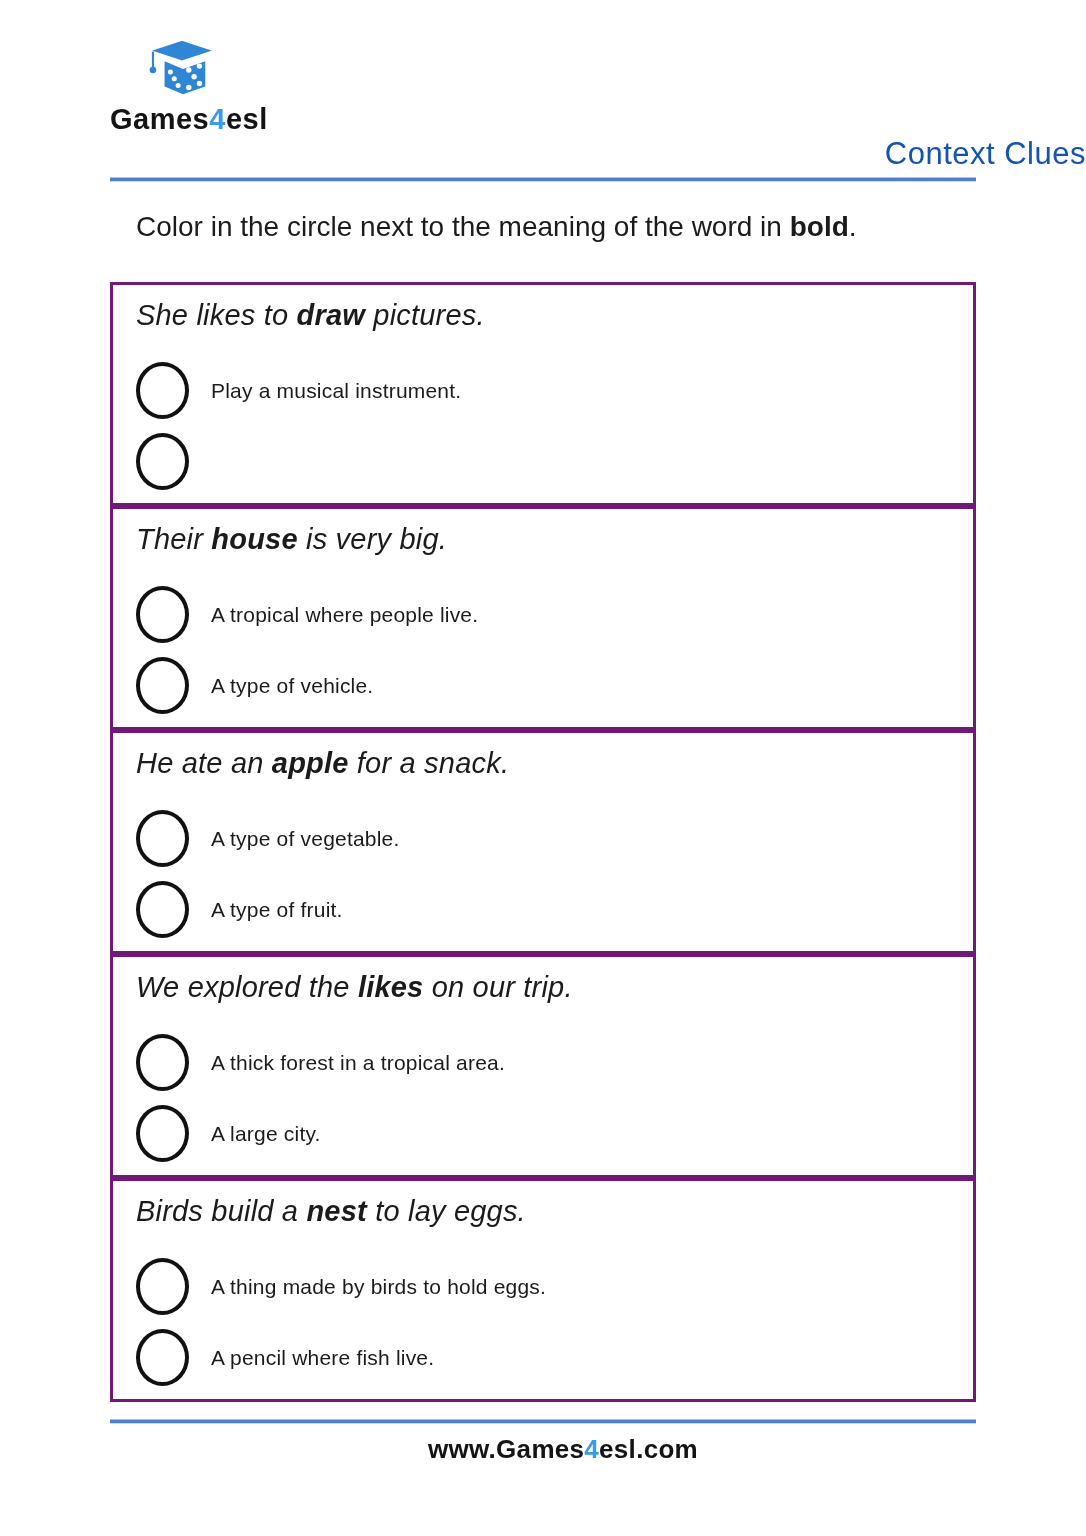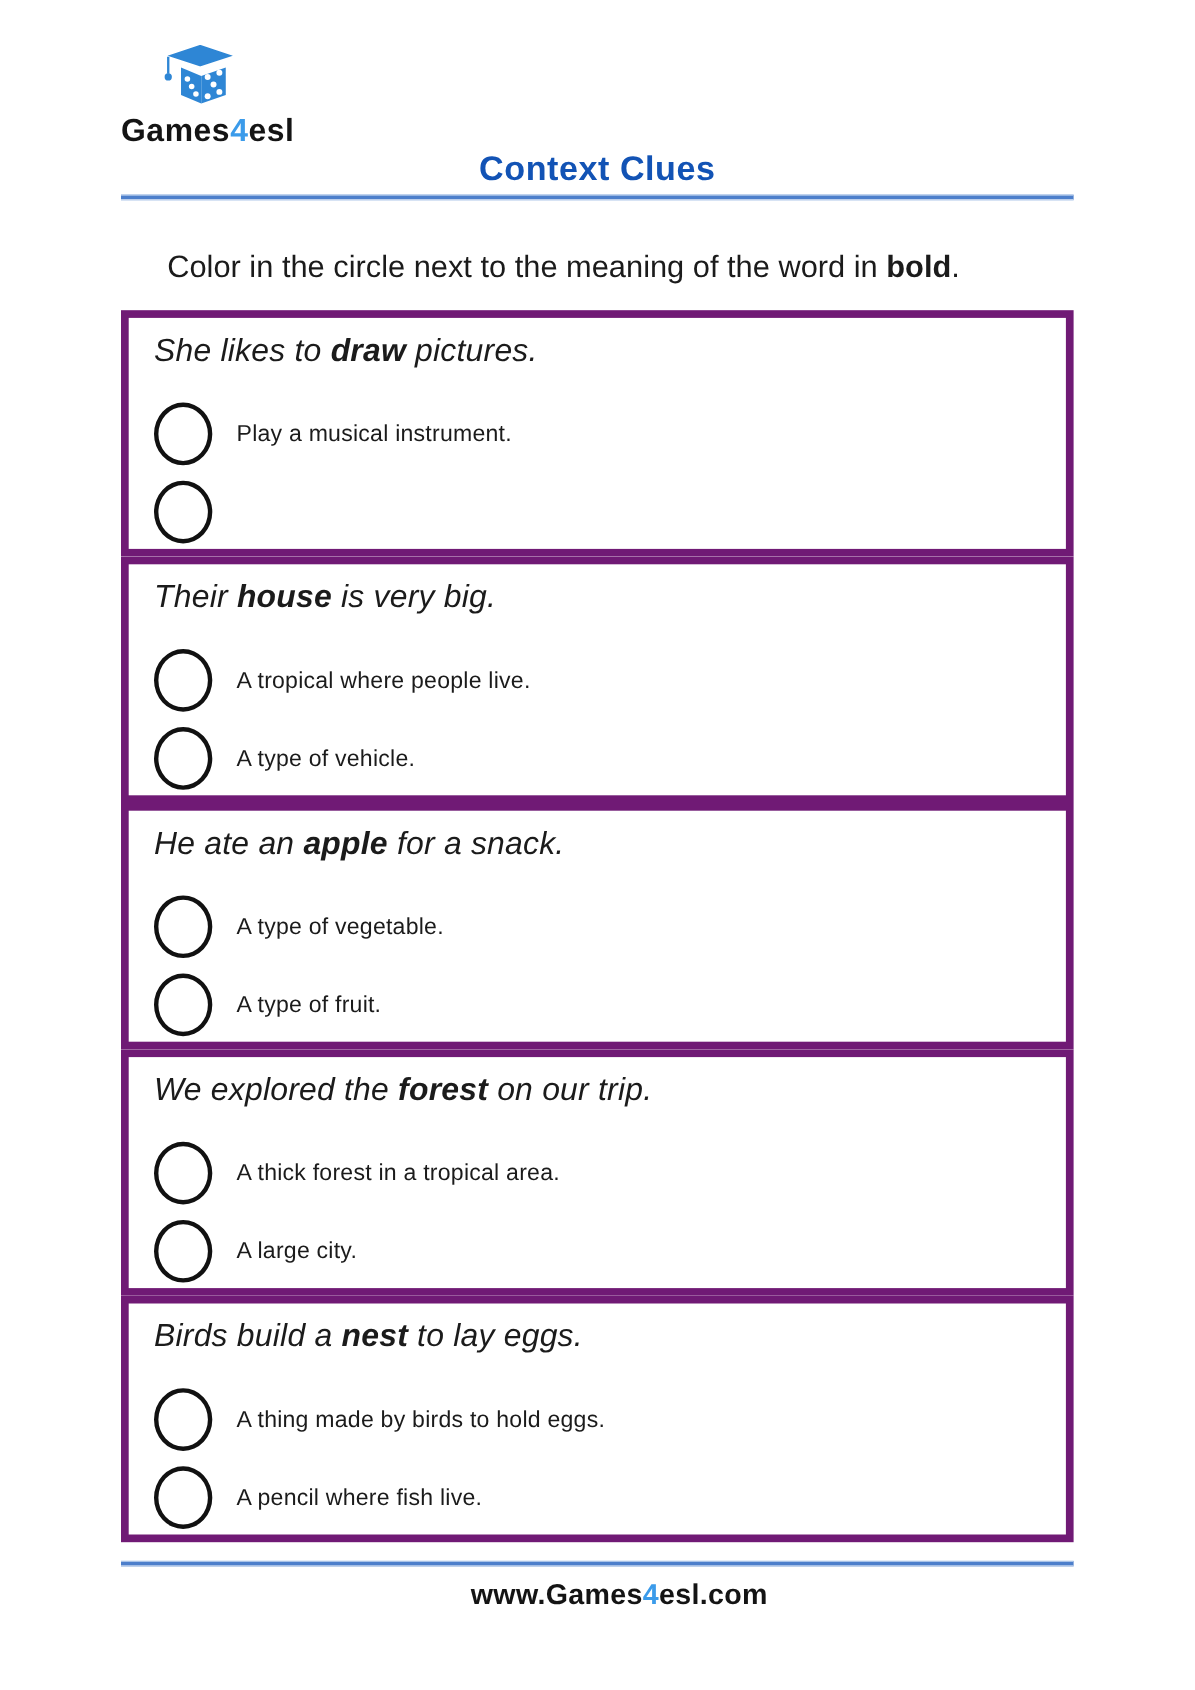--- a/index.html
+++ b/index.html
@@ -39,60 +39,60 @@
     white-space: nowrap;
   }
   .accent { color: #3b9bea; }
 
   .title {
     position: absolute;
     top: 136px;
     left: 0;
     width: 100%;
     margin: 0;
-    text-align: center;
+    text-align: right;
     font-size: 31px;
-    font-weight: 700;
+    font-weight: 400;
     letter-spacing: 0.5px;
     color: #1253b5;
   }
 
   .divider {
     position: absolute;
     left: 110px;
     width: 866px;
     height: 3px;
     background: #4d7fcb;
     border-top: 1px solid #a9c3e8;
     border-bottom: 1px solid #c9d9f0;
   }
   .header-divider { top: 177px; }
   .footer-divider { top: 1419px; }
 
   .instructions {
     position: absolute;
     top: 206px;
     left: 136px;
-    margin: 16px;
+    margin: 0;
     font-size: 28px;
     line-height: 42px;
   }
 
   
   .questions {
     position: absolute;
     top: 282px;
     left: 110px;
     width: 866px;
   }
   .question-box {
     box-sizing: border-box;
     width: 866px;
     height: 224px;
-    border: 7px solid #701a75;
+    border: 3px solid #701a75;
     background: #ffffff;
     padding: 12px 24px 0 23px;
   }
   .sentence {
     margin: 0;
     font-size: 29px;
     line-height: 36px;
     font-style: italic;
     letter-spacing: 0.2px;
   }
@@ -198,21 +198,21 @@
         <span class="circle"></span>
         <span class="option-text">A type of vegetable.</span>
       </div>
       <div class="option">
         <span class="circle"></span>
         <span class="option-text">A type of fruit.</span>
       </div>
     </section>
 
     <section class="question-box">
-      <p class="sentence"><span>We explored the </span><b>forest</b><span> on our trip.</span></p>
+      <p class="sentence"><span>We explored the </span><b>likes</b><span> on our trip.</span></p>
       <div class="option first">
         <span class="circle"></span>
         <span class="option-text">A thick forest in a tropical area.</span>
       </div>
       <div class="option">
         <span class="circle"></span>
         <span class="option-text">A large city.</span>
       </div>
     </section>
 

